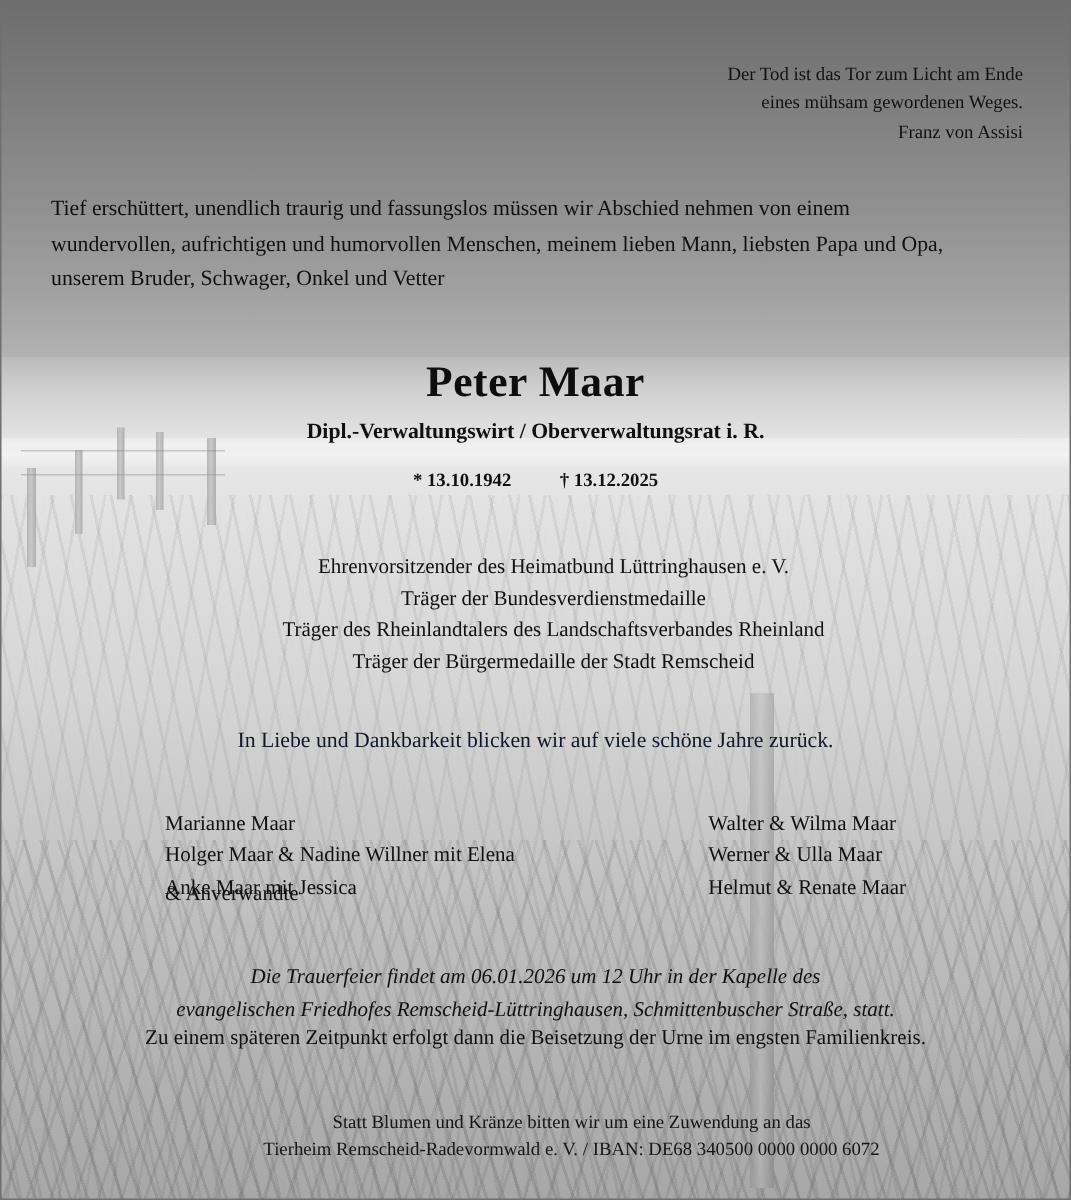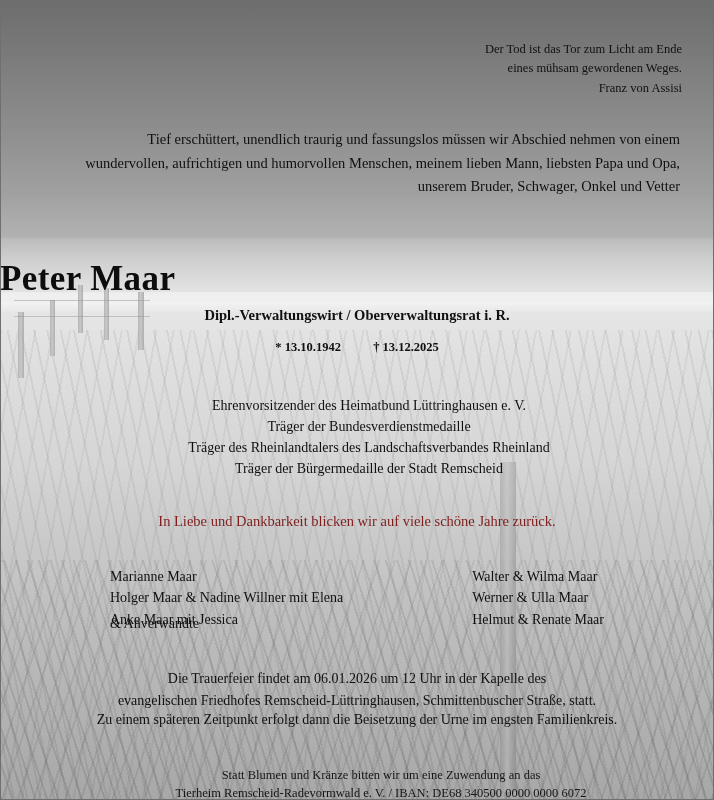--- a/index.html
+++ b/index.html
@@ -111,30 +111,31 @@
     text-align: right;
     padding: 40px 32px 0 0;
     font-size: 12.5px;
     line-height: 1.55;
     color: #111;
   }
   .motto-line { display: block; }
   .motto-author { display: block; }
   .intro {
     margin-top: 30px;
-    text-align: right;
+    text-align: left;
     font-size: 14.5px;
     line-height: 1.62;
     padding: 0 34px;
     color: #101010;
   }
   .intro span { display: block; }
   .name {
-    margin-top: 60px;
-    font-size: 35px;
+    margin-top: 40px;
+    text-align: center;
+    font-size: 29px;
     font-weight: 700;
     letter-spacing: .4px;
     color: #0d0d0d;
   }
   .subtitle {
     margin-top: 8px;
     text-align: center;
     font-size: 14.5px;
     font-weight: 700;
     color: #101010;
@@ -152,21 +153,21 @@
     text-align: center;
     font-size: 14px;
     line-height: 1.5;
     color: #101010;
   }
   .honors span { display: block; padding-left: 24px; }
   .gratitude {
     margin-top: 34px;
     text-align: center;
     font-size: 14.5px;
-    color: #7f1d1d;
+    color: #0f172a;
   }
   .family {
     margin-top: 36px;
     padding: 0 110px;
     font-size: 14px;
     line-height: 1.55;
     color: #101010;
   }
   .family-cols {
     display: flex;
@@ -183,21 +184,21 @@
     color: #101010;
   }
   .service {
     margin-top: 34px;
     text-align: center;
     font-size: 14px;
     line-height: 1.55;
     padding: 0 40px;
     color: #101010;
   }
-  .service span { display: block; }
+  .service span { display: block; font-style: italic; }
   .urn {
     text-align: center;
     font-size: 14px;
     padding: 0 36px;
     color: #101010;
   }
   .donation {
     margin-top: 38px;
     text-align: center;
     font-size: 12.5px;

